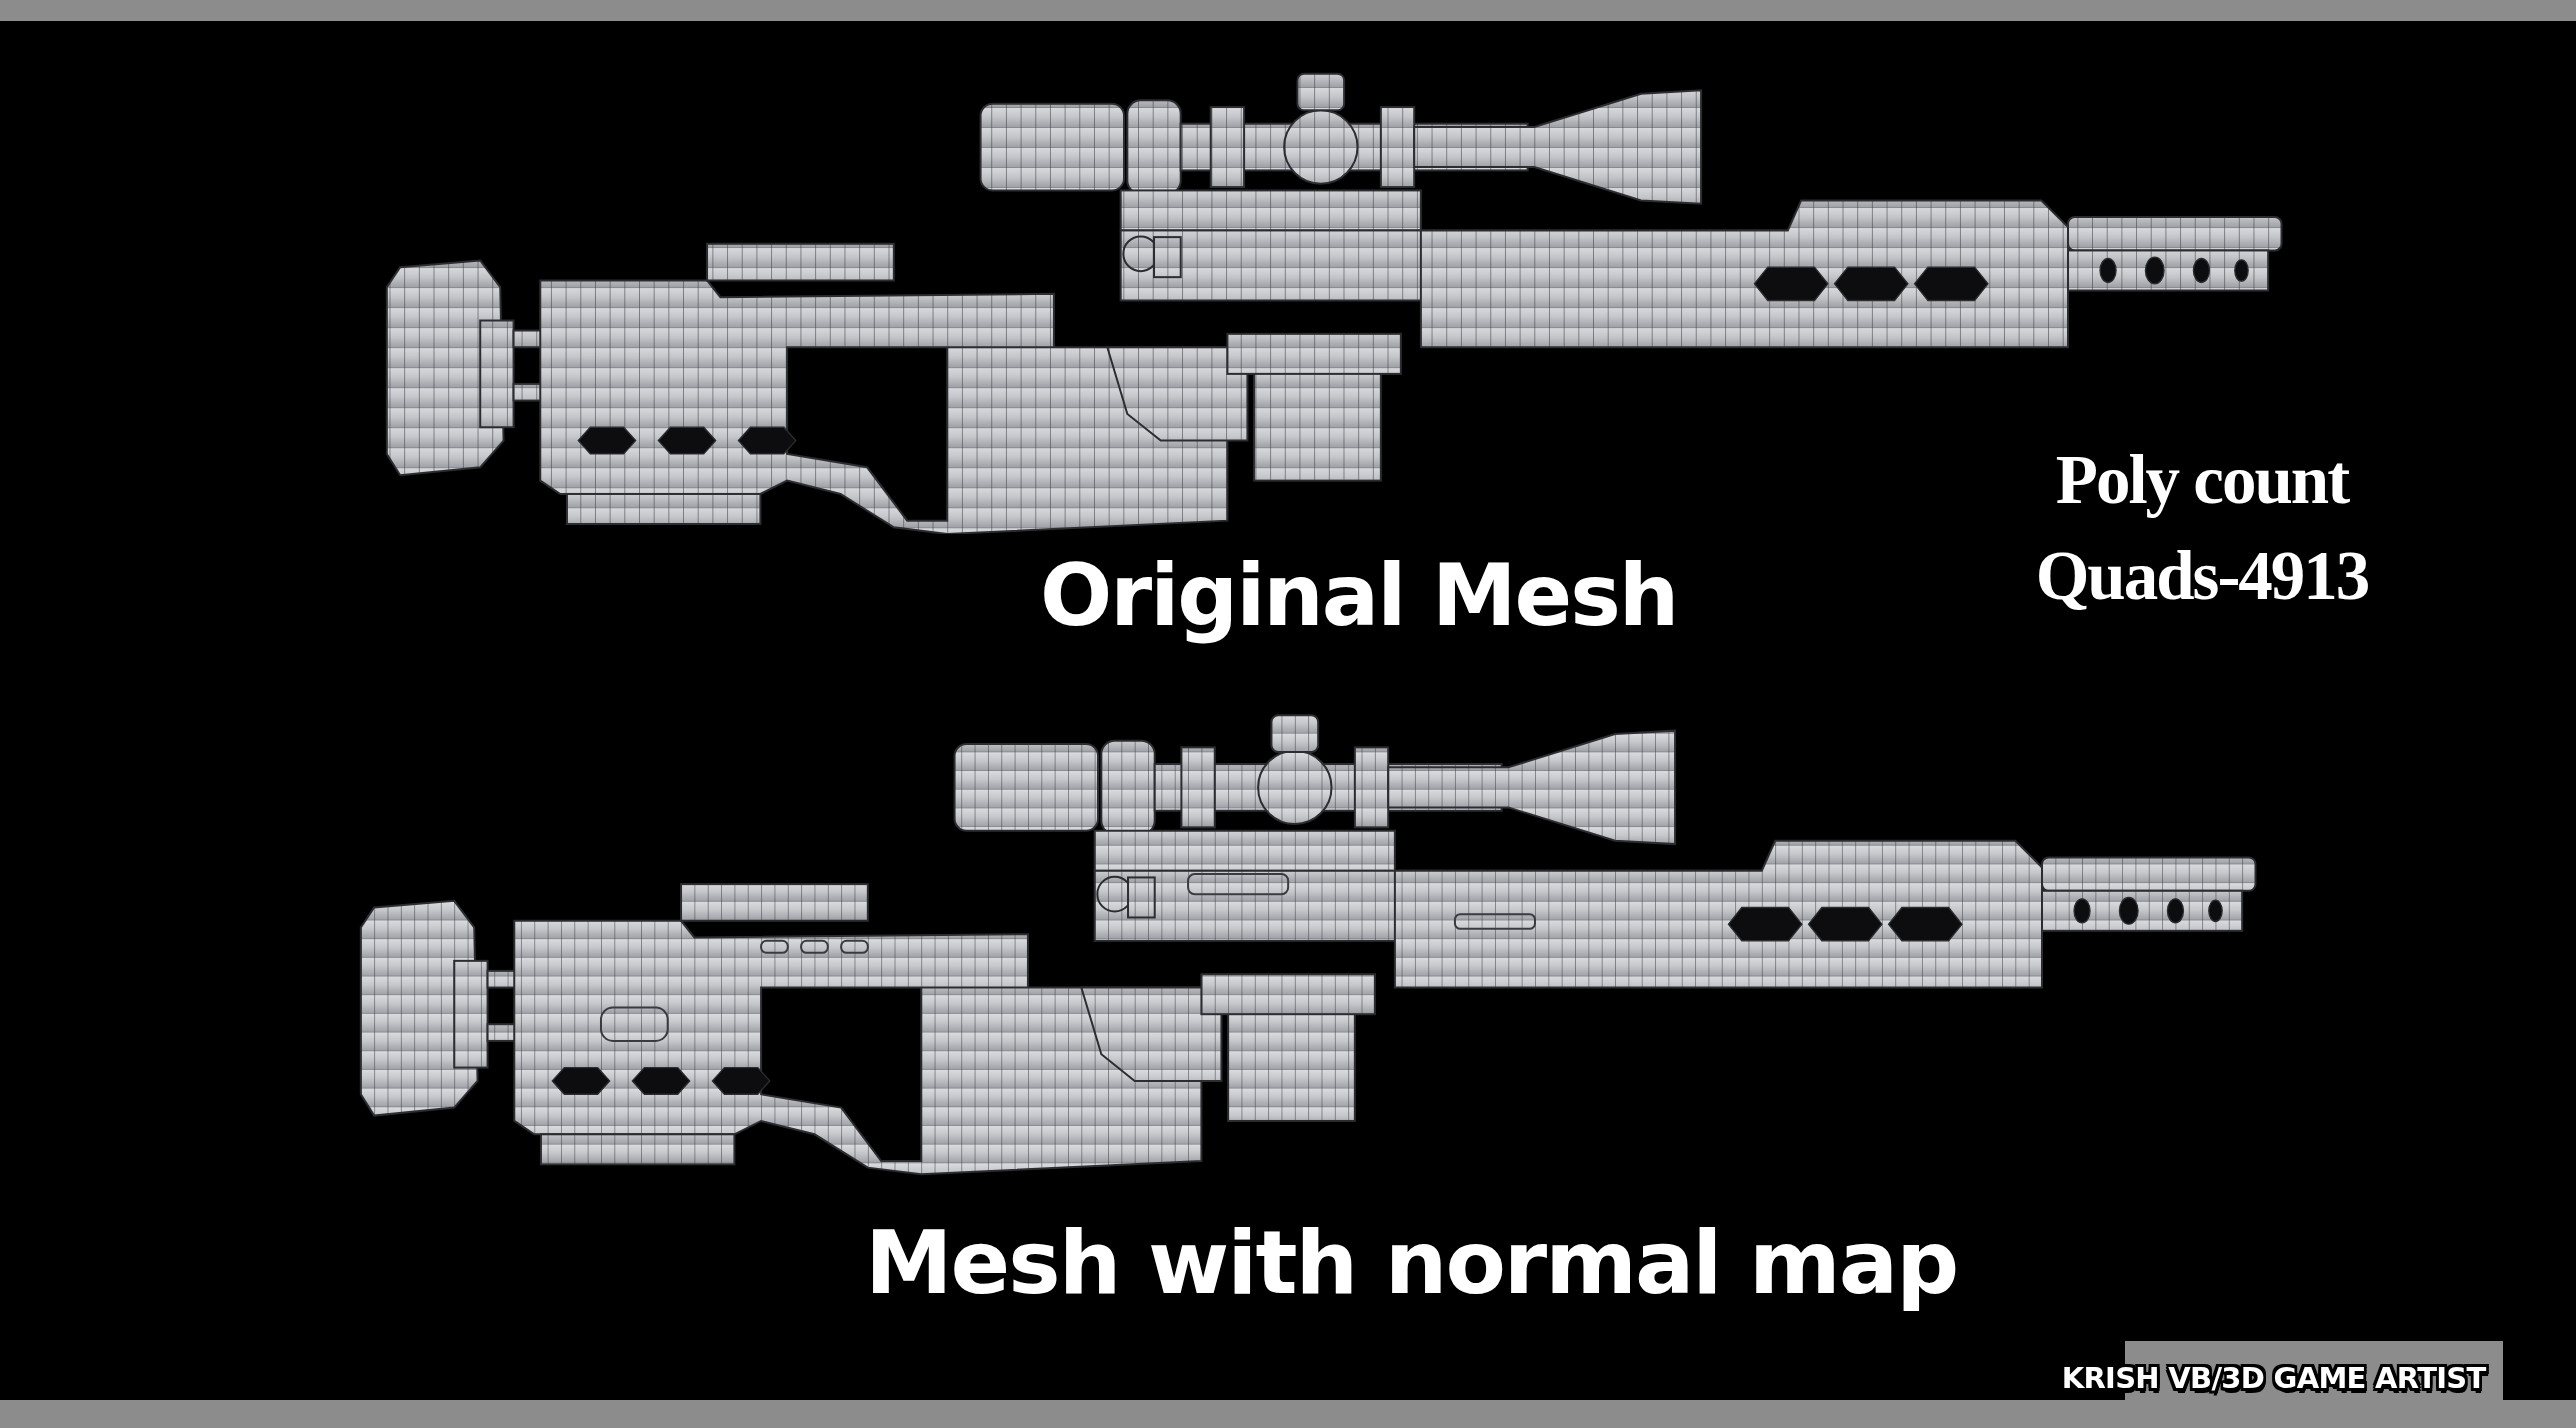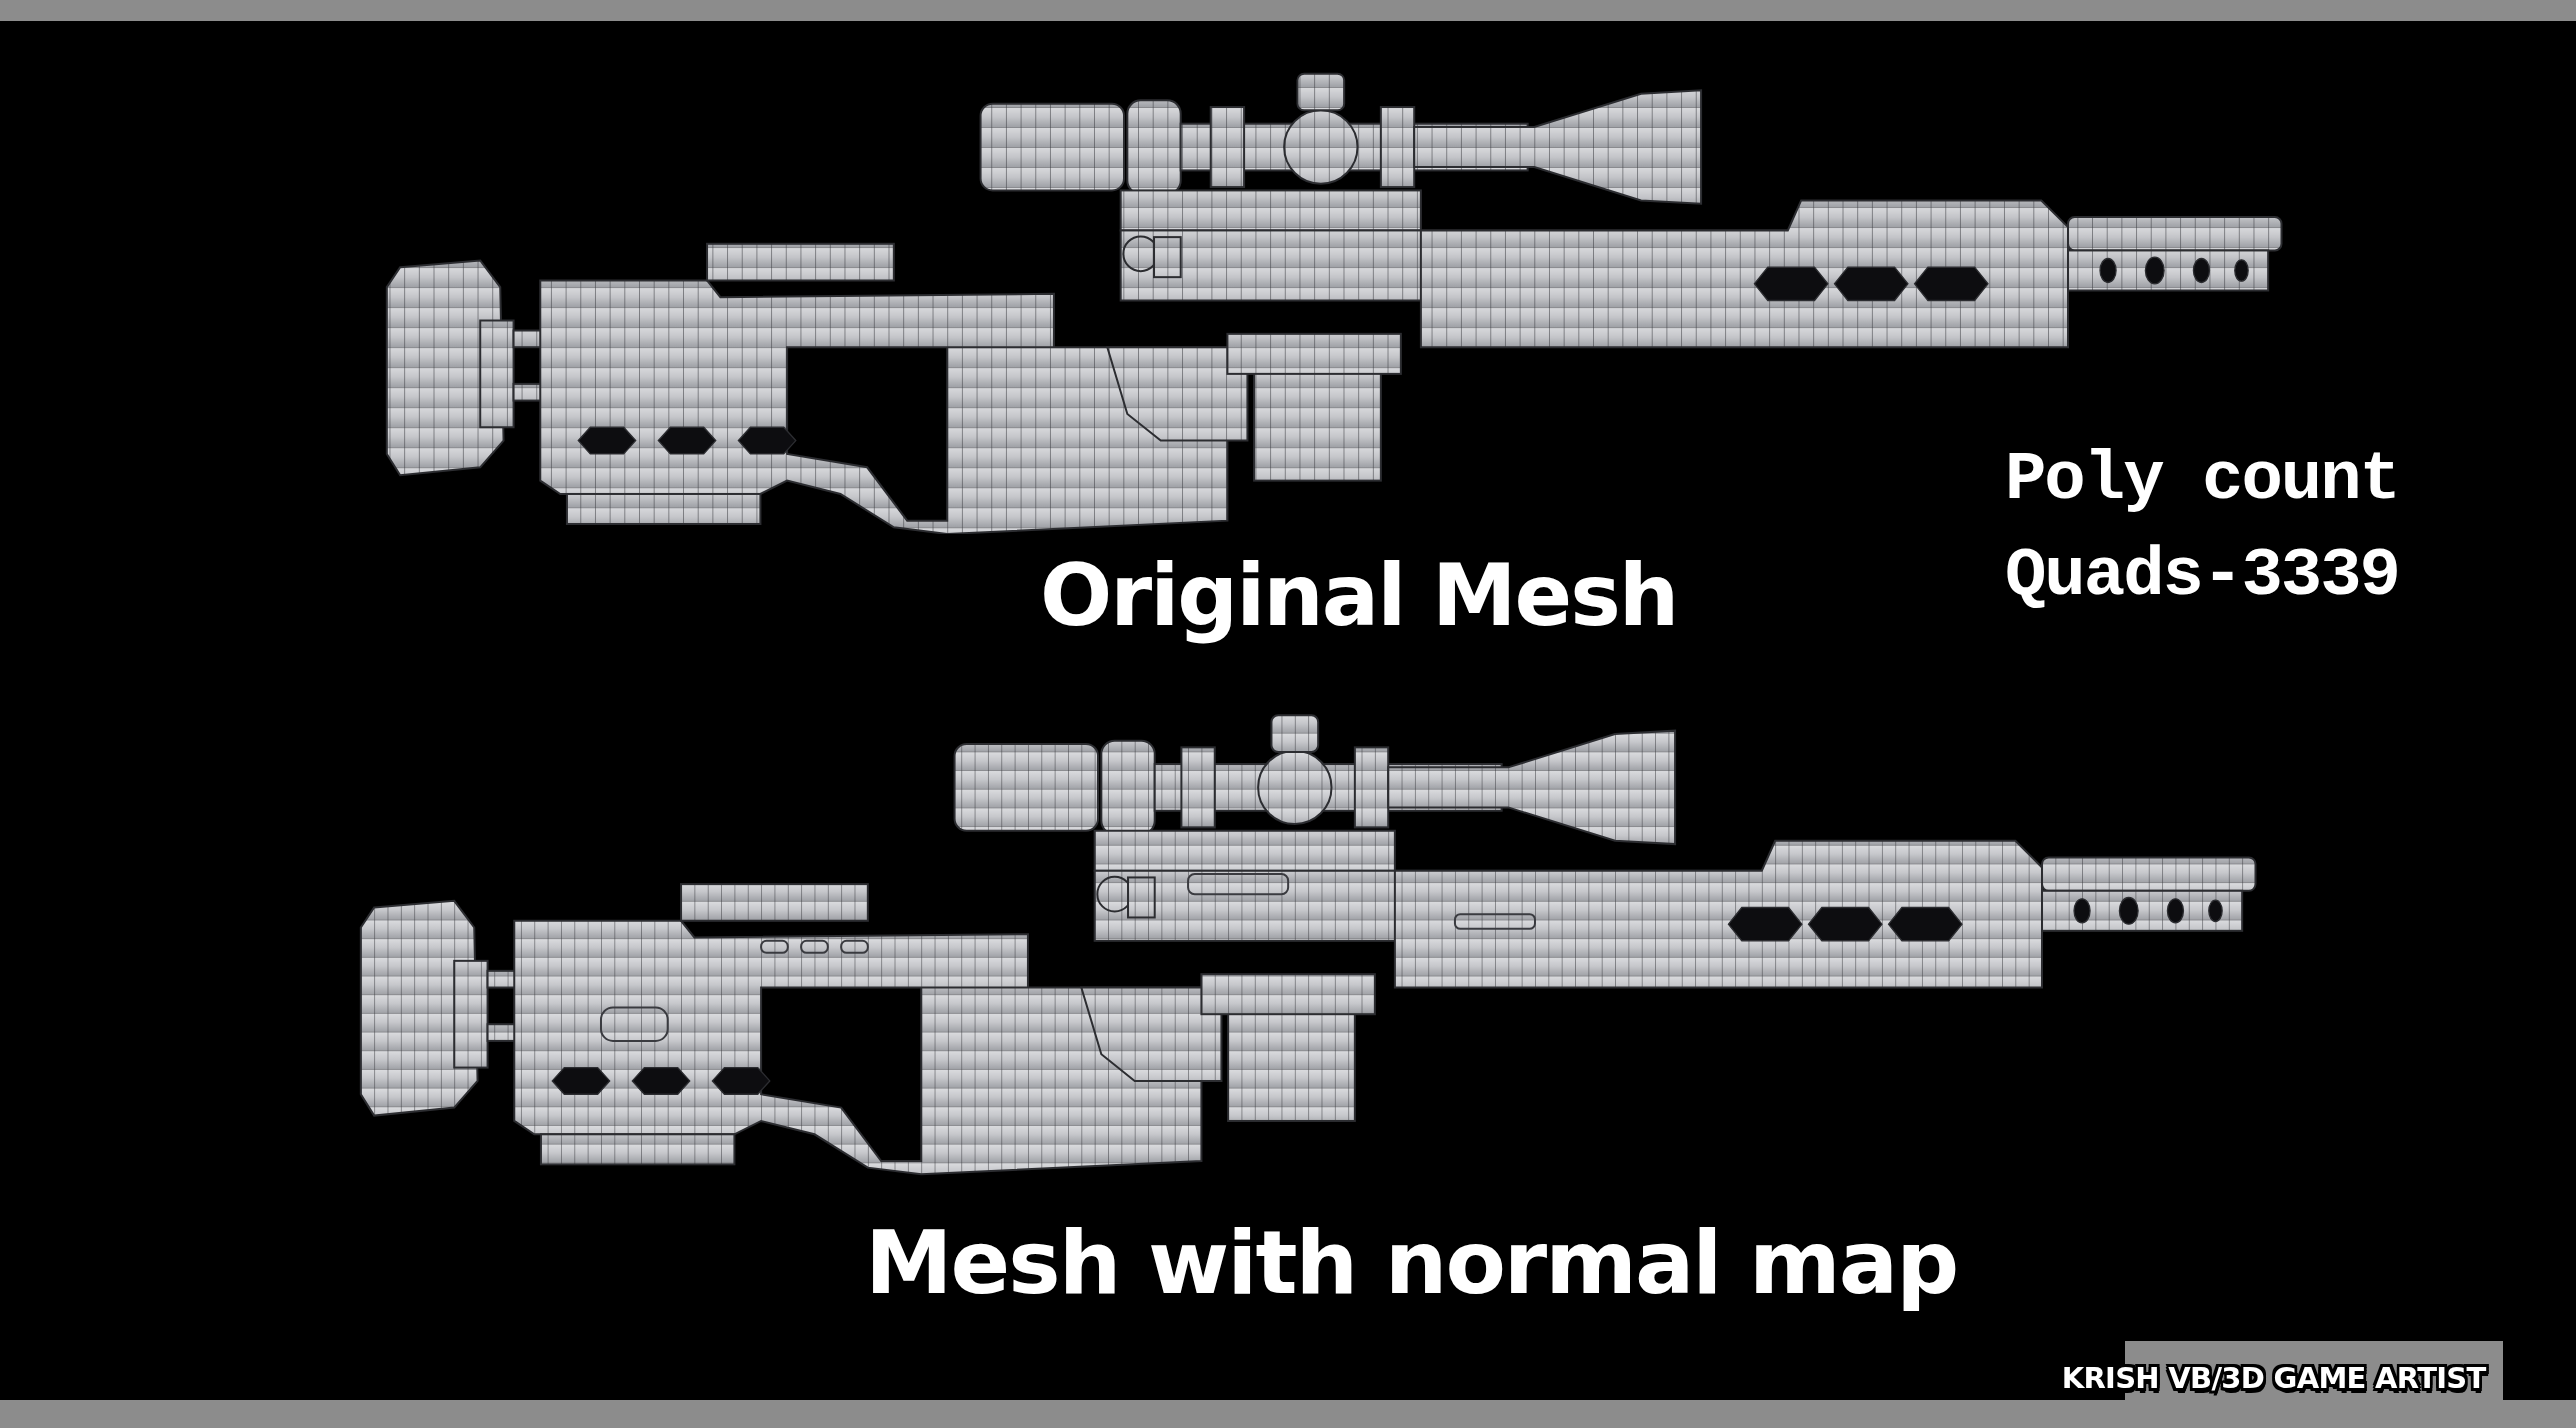--- a/index.html
+++ b/index.html
@@ -25,21 +25,21 @@
   .label {
     position:absolute; color:#ffffff; font-weight:bold;
     font-family:"DejaVu Sans", sans-serif; white-space:nowrap;
     letter-spacing:-2px;
   }
   .label-original { left:1040px; top:546px; font-size:85px; }
   .label-normal { left:865px; top:1211px; font-size:88px;text-align:right; }
   .poly-block {
     position:absolute; left:1995px; top:432px; width:414px;
     color:#ffffff; font-weight:bold; text-align:center;
-    font-family:Liberation Mono, monospace; font-size:69px; line-height:96px;
+    font-family:Liberation Serif, serif; font-size:69px; line-height:96px;
     letter-spacing:-2px;
   }
   .rifle { position:absolute; }
   .rifle-top { left:360px; top:67px; width:1975px; height:467px; }
   .rifle-bottom { left:334px; top:714px; width:1975px; height:467px; }
 </style>
 </head>
 <body>
 
 <div class="bar-top"></div>
@@ -100,21 +100,21 @@
     <path d="M345 540 h50 l18 20 l-18 20 h-50 l-18 -20 z"></path>
     <path d="M465 540 h50 l18 20 l-18 20 h-50 l-18 -20 z"></path>
     <path d="M585 540 h50 l18 20 l-18 20 h-50 l-18 -20 z"></path>
   </g>
 </svg>
 
 <div class="label label-original">Original Mesh</div>
 
 <div class="poly-block">
   <div>Poly count</div>
-  <div>Quads-3339</div>
+  <div>Quads-4913</div>
 </div>
 
 <svg class="rifle rifle-bottom" viewBox="0 0 2960 700" xmlns="http://www.w3.org/2000/svg">
   <defs>
     <linearGradient id="metalB" x1="0" y1="0" x2="0" y2="1">
       <stop offset="0" stop-color="#dcdde0"></stop>
       <stop offset="0.5" stop-color="#c6c7cb"></stop>
       <stop offset="1" stop-color="#a1a3a8"></stop>
     </linearGradient>
     <pattern id="wireB" width="20" height="28" patternUnits="userSpaceOnUse">

